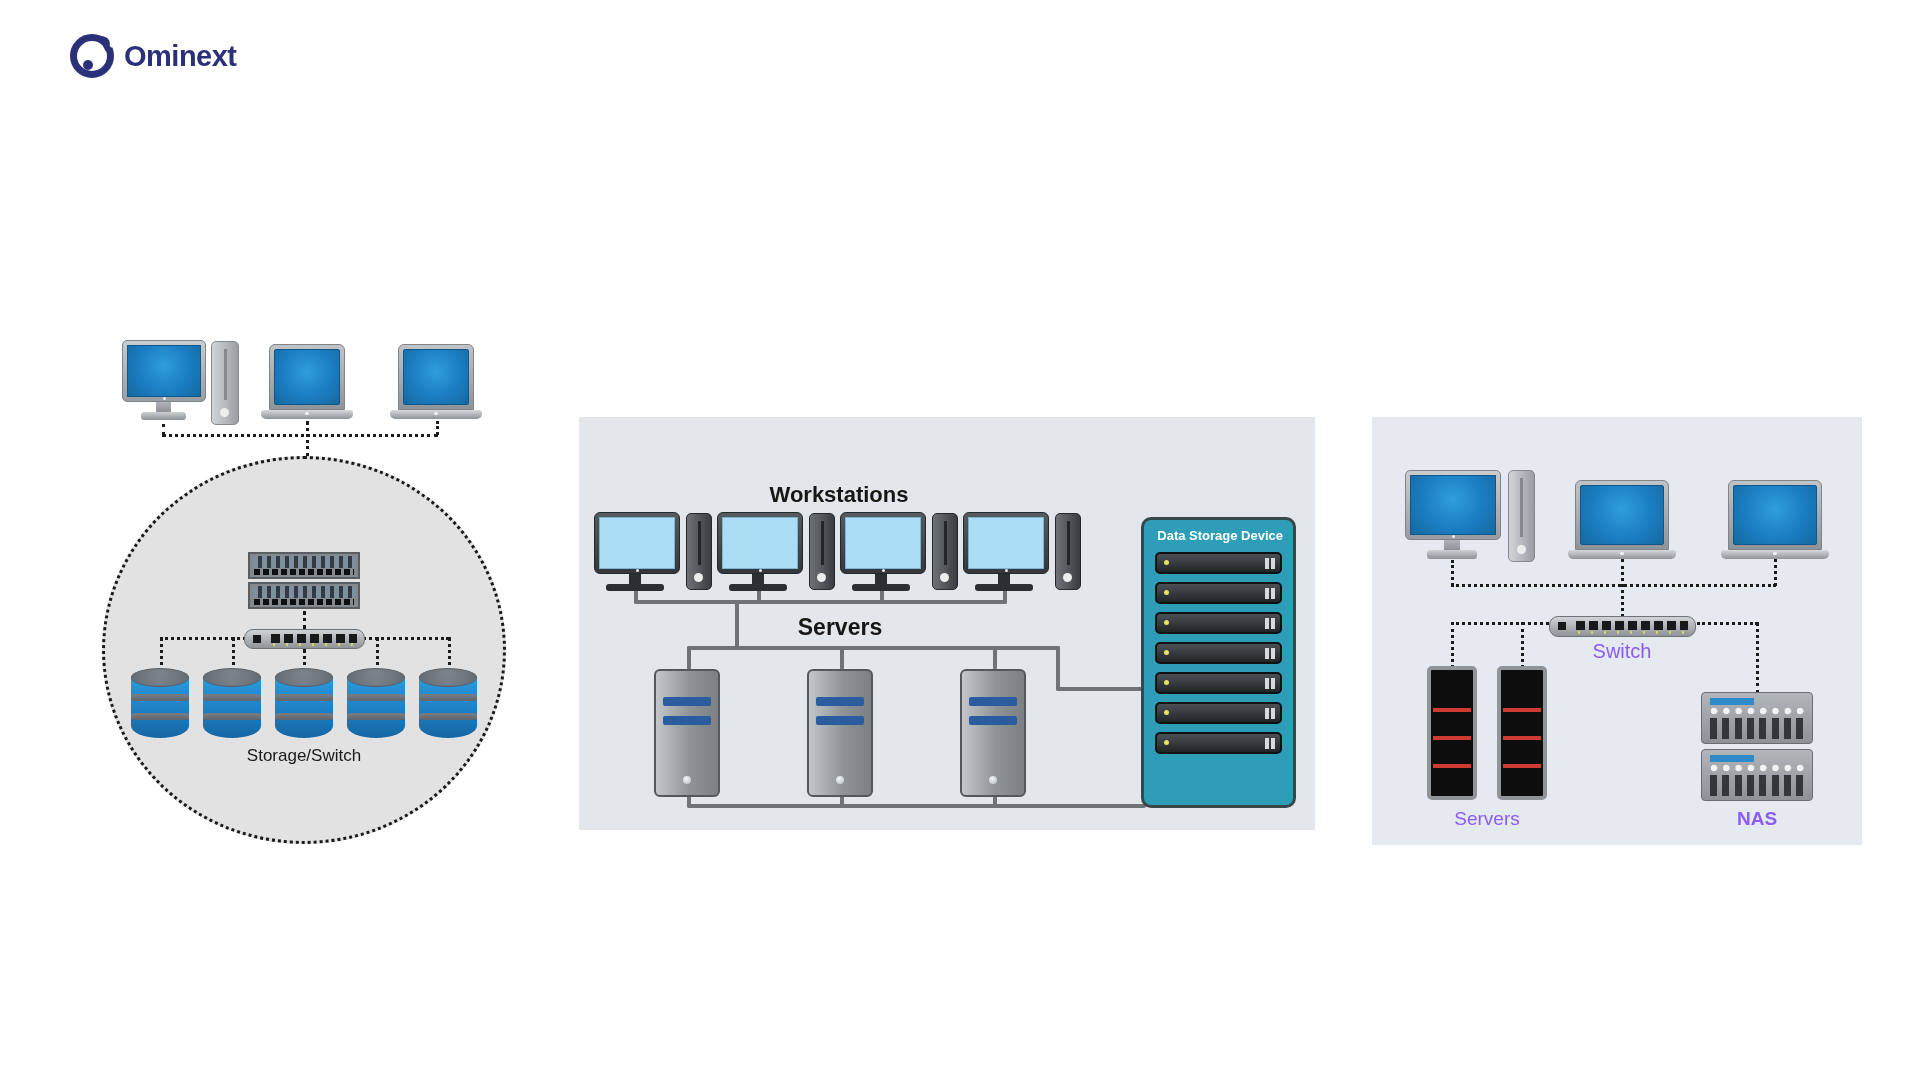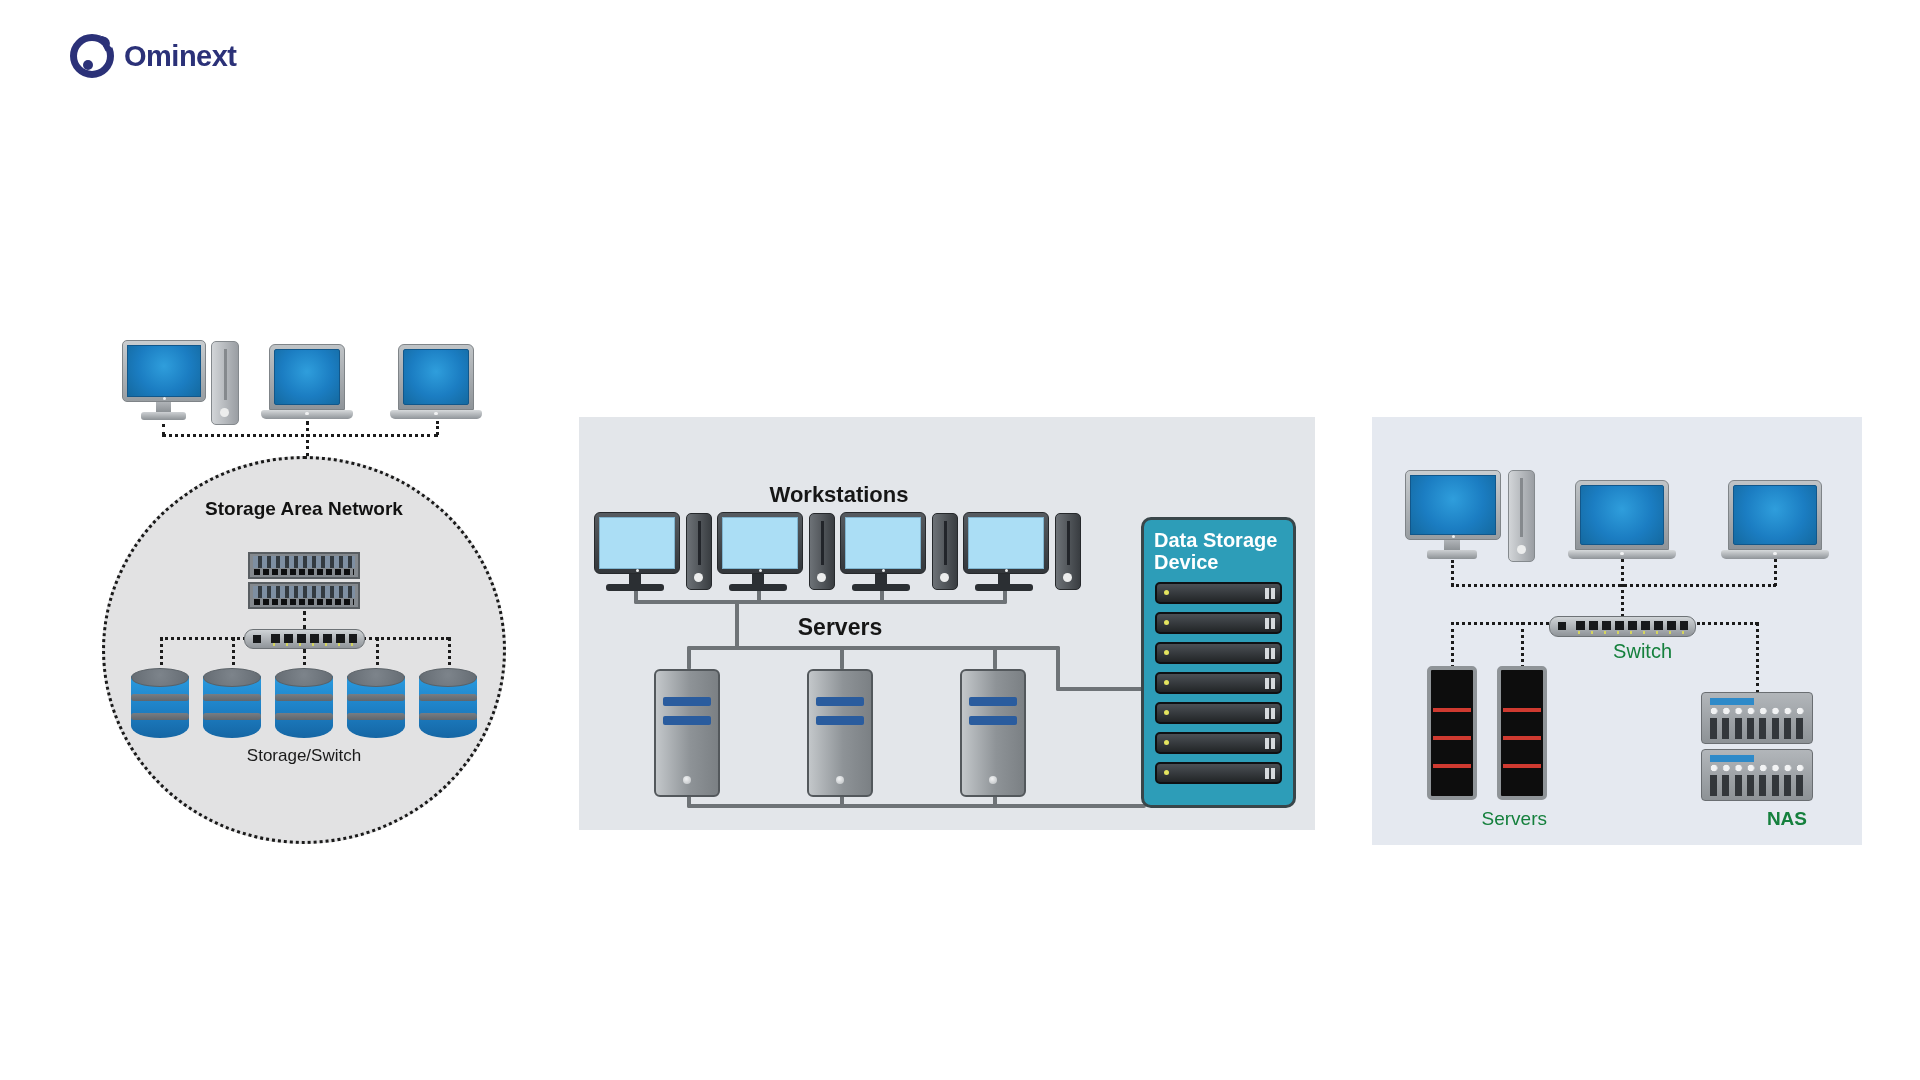--- a/index.html
+++ b/index.html
@@ -64,36 +64,36 @@
   .san-storage-label { position:absolute; left:204px; top:746px; width:200px; text-align:center; color:#1a1a1a; font-size:17px; }
 
   
   .das-panel { position:absolute; left:579px; top:417px; width:736px; height:413px; background:#e3e6ea; }
   .das-title { position:absolute; left:579px; top:430px; width:736px; text-align:center; color:#161616; font-weight:bold; font-size:30px; }
   .das-sub { position:absolute; text-align:center; color:#161616; font-weight:bold; }
   .das-server { position:absolute; width:66px; height:128px; background:linear-gradient(90deg,#c3c7ca,#8e9397 55%,#7b8084); border:2px solid #53585c; border-radius:6px; z-index:2; }
   .das-server::before { content:""; position:absolute; left:7px; right:7px; top:26px; height:9px; background:#2a5c9e; border-radius:2px; box-shadow:0 19px 0 0 #2a5c9e; }
   .das-server::after { content:""; position:absolute; left:50%; bottom:11px; width:8px; height:8px; margin-left:-4px; background:radial-gradient(circle at 40% 35%,#f2f3f4,#b9bdc0); border-radius:50%; }
   .storage-box { position:absolute; left:1141px; top:517px; width:155px; height:291px; background:#2d9db8; border:3px solid #39464a; border-radius:10px; z-index:4; }
-  .storage-title { color:#ffffff; font-weight:bold; font-size:20px; line-height:1.12; text-align:left; padding:9px 10px 0; }
+  .storage-title { color:#ffffff; font-weight:bold; font-size:13px; line-height:1.12; text-align:right; padding:9px 10px 0; }
   .bay { position:relative; width:127px; height:22px; margin:8px auto 0; background:linear-gradient(180deg,#4b5055,#222527); border:2px solid #0f1113; border-radius:5px; }
   .bay:first-of-type { margin-top:10px; }
   .bay::before { content:""; position:absolute; left:7px; top:6px; width:5px; height:5px; border-radius:50%; background:#e4e45f; }
   .bay::after { content:""; position:absolute; right:11px; top:4px; width:4px; height:11px; background:#d7dadd; box-shadow:6px 0 0 #d7dadd; }
 
   
   .nas-panel { position:absolute; left:1372px; top:417px; width:490px; height:428px; background:#e5e9f0; }
   .nas-title { position:absolute; left:1372px; top:432px; width:490px; text-align:center; color:#111; font-weight:bold; font-size:22px; }
   .nas-server { position:absolute; width:50px; height:134px; background:#0d0d0d; border:4px solid #8f9498; border-radius:5px; z-index:2; }
   .nas-server::before { content:""; position:absolute; left:2px; right:2px; top:14px; height:104px; background:repeating-linear-gradient(180deg,transparent 0 24px,#cf3a30 24px 28px); }
   .nas-unit { position:absolute; width:112px; height:52px; background:linear-gradient(180deg,#b2b6ba,#8d9296); border:1px solid #6a6e72; border-radius:4px; z-index:2; }
   .nas-unit .blue-stripe { position:absolute; left:8px; top:5px; width:44px; height:7px; background:#2e8ac9; }
   .nas-unit .dots { position:absolute; left:8px; top:14px; width:97px; height:9px; background-image:radial-gradient(circle at 4px 4px,#f2f3f4 3px,transparent 3.6px); background-size:12.3px 9px; background-repeat:repeat-x; }
   .nas-unit .slots { position:absolute; left:8px; top:25px; width:97px; bottom:4px; background:repeating-linear-gradient(90deg,#33373b 0 7px,transparent 7px 12.3px); }
-  .plain-label { position:absolute; text-align:right; color:#15803d; }
+  .plain-label { position:absolute; text-align:center; color:#8b5cf6; }
 </style>
 </head>
 <body>
 
 <div class="slide">
 
   <div class="logo">
     <div class="logo-mark">
       <div class="logo-ring"></div>
       <div class="logo-notch"></div>
@@ -128,21 +128,20 @@
     </div>
     <div>
       <div class="lscreen" style="left:398px; top:344px; width:76px; height:66px;">
           <div class="screen"></div>
         </div>
       <div class="lbase" style="left:390px; top:410px; width:92px;"></div>
     </div>
 
     <div class="san-circle"></div>
     <div class="san-label">
-      <div>Storage Area Network</div>
     </div>
 
     <div>
       <div class="rack-unit" style="left:248px; top:552px;"></div>
       <div class="rack-unit" style="left:248px; top:582px;"></div>
     </div>
 
     <div class="dot-v" style="left:303px; top:611px; height:18px;"></div>
 
     <div class="dot-h" style="left:160px; top:637px; width:289px;"></div>

